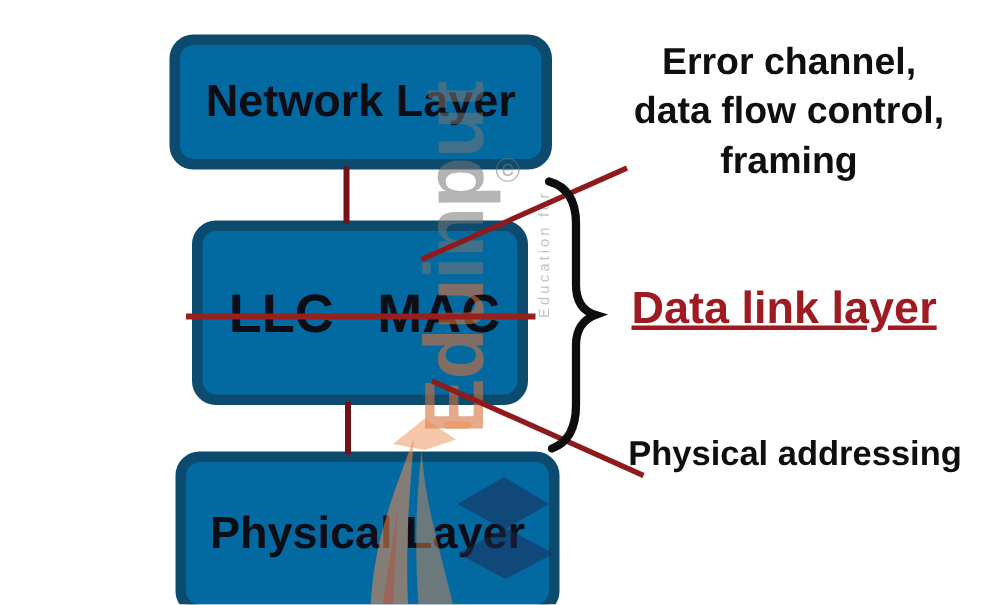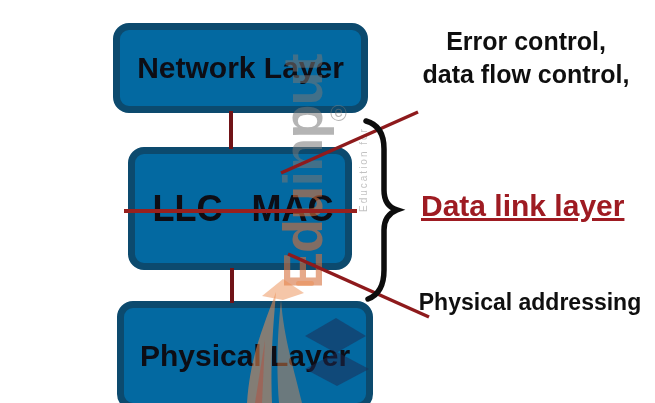--- a/index.html
+++ b/index.html
@@ -81,22 +81,23 @@
   <svg class="overlay" width="655" height="403" viewBox="0 0 655 403">
     <line x1="231" y1="111" x2="231" y2="149" stroke-width="4" stroke="#701317"></line>
     <line x1="232" y1="268" x2="232" y2="303" stroke-width="4" stroke="#701317"></line>
     <line x1="124" y1="211" x2="357" y2="211" stroke-width="4" stroke="#97201e"></line>
     <line x1="281" y1="173" x2="418" y2="112" stroke-width="3.5" stroke="#8e1a1c"></line>
     <line x1="288" y1="254" x2="429" y2="317" stroke-width="3.5" stroke="#8e1a1c"></line>
     <path d="M 366 121 Q 384 126 384 149 L 384 190 Q 384 206 397 210 Q 384 215 384 230 L 384 270 Q 384 293 368 299" fill="none" stroke-width="5.5" stroke-linecap="round" stroke="#0d0d0d"></path>
   </svg>
 
   <div class="ann top">
-    <div>Error control,</div>
+    <div>Error channel,</div>
     <div>data flow control,</div>
+    <div>framing</div>
   </div>
 
   <div class="ann middle">Data link layer</div>
 
   <div class="ann bottom">
     <div>Physical addressing</div>
   </div>
 
 </div>
 

